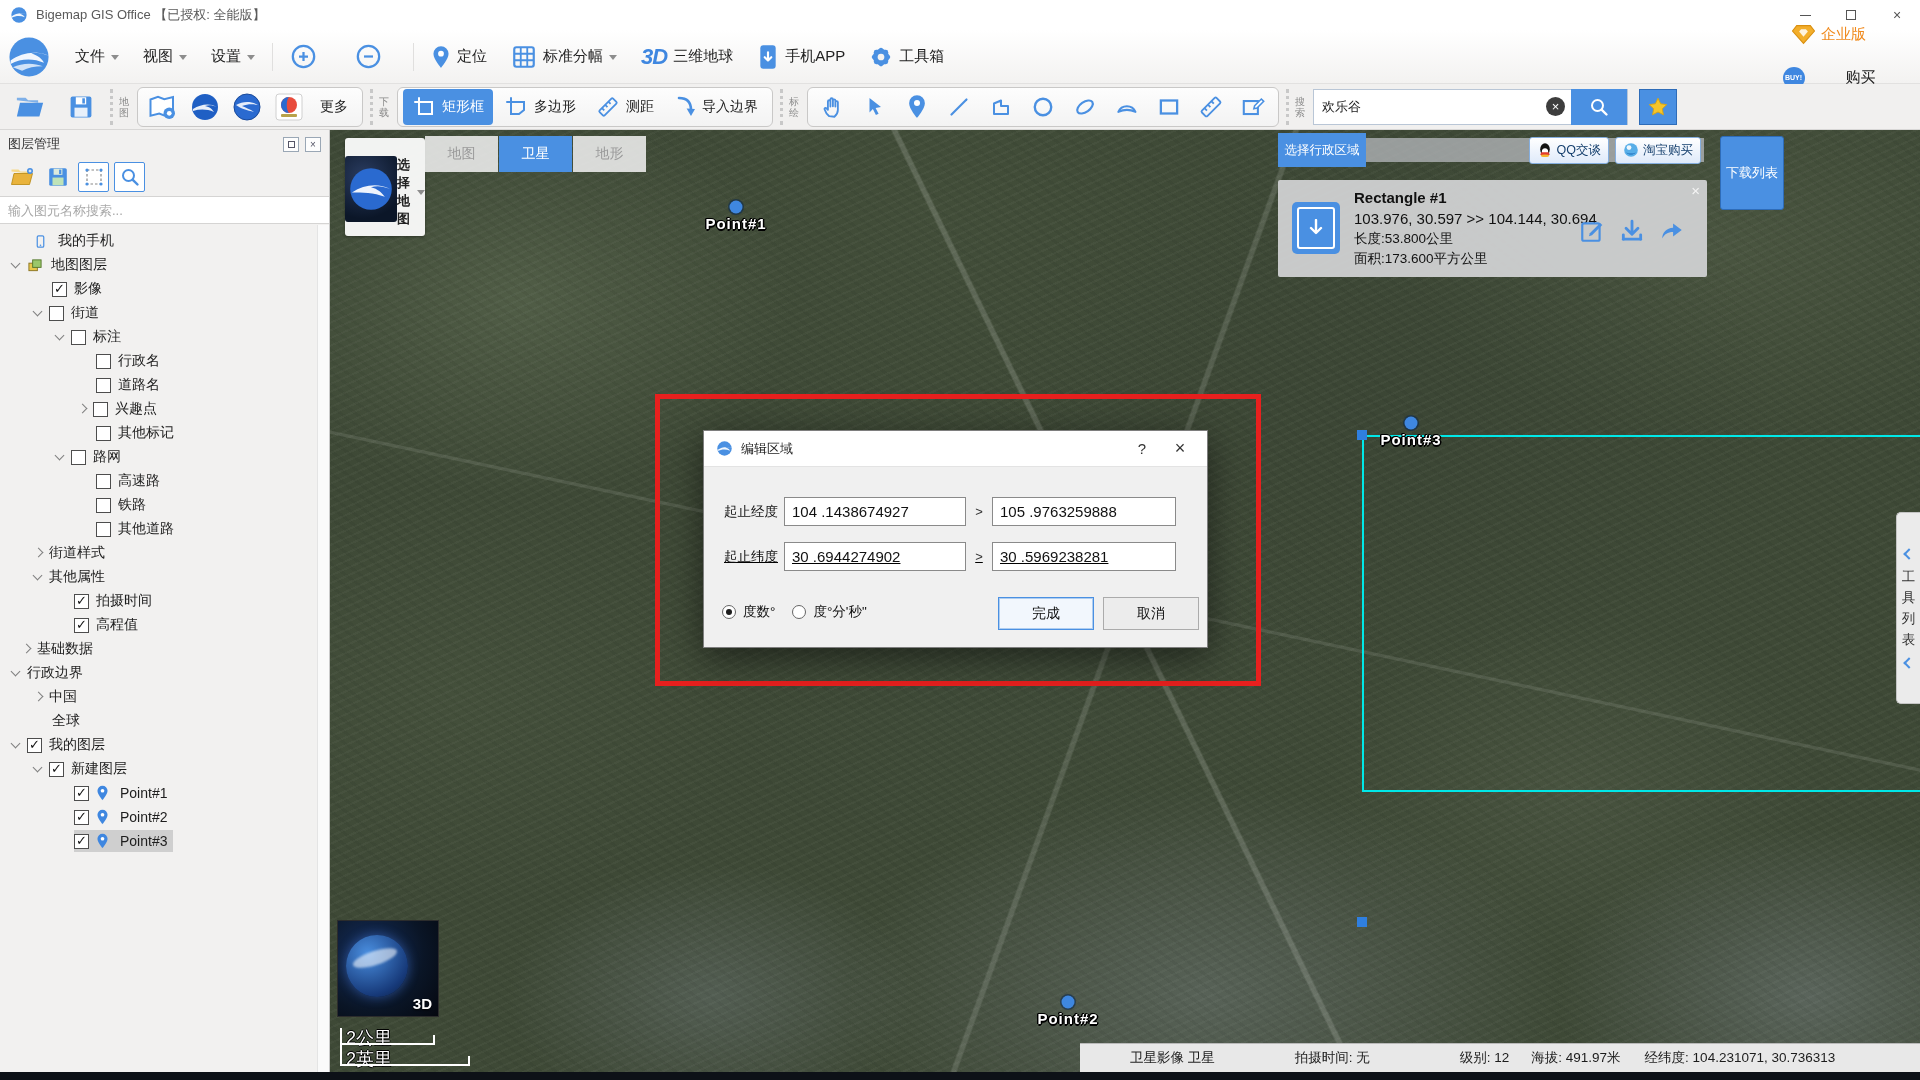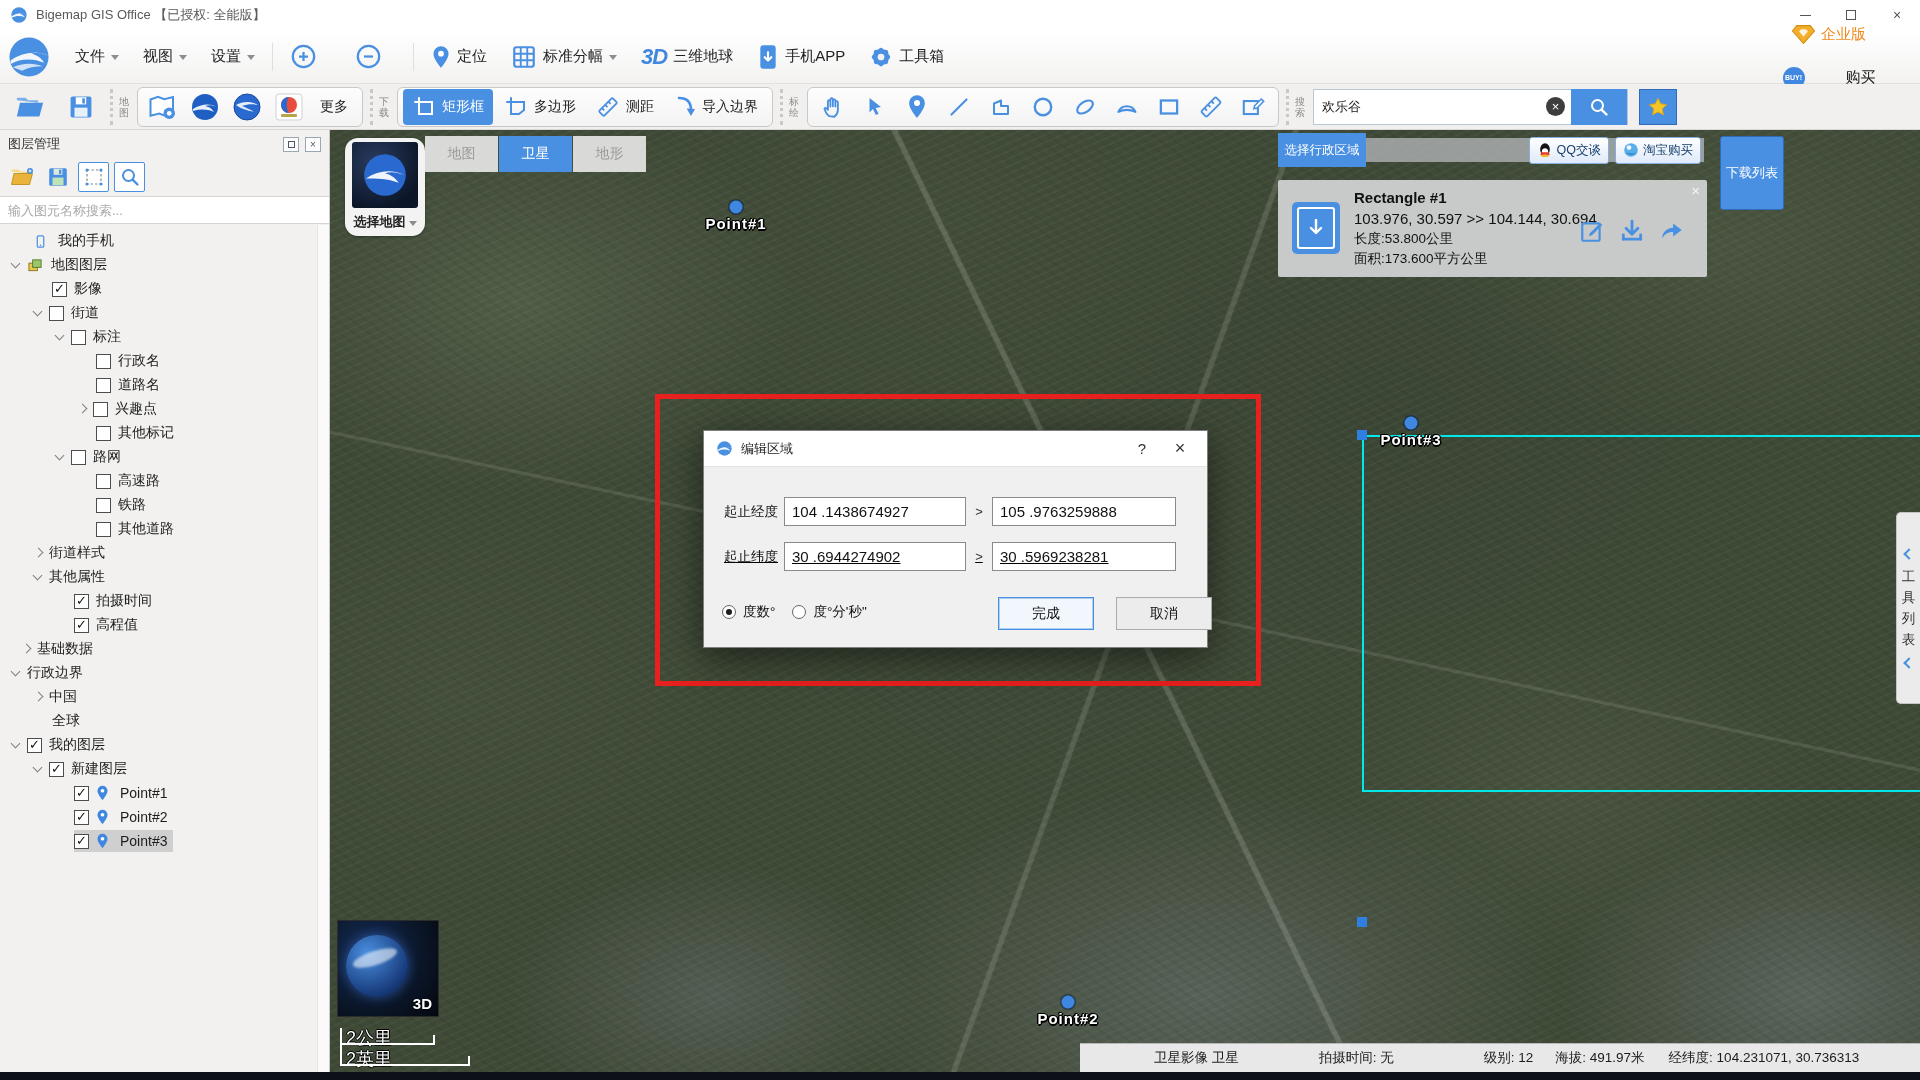--- a/index.html
+++ b/index.html
@@ -83,21 +83,21 @@
     radial-gradient(420px 280px at 93% 92%,rgba(148,156,168,.33),transparent 60%),
     radial-gradient(380px 260px at 78% 70%,rgba(84,95,74,.45),transparent 65%);}
   .map-texture::after{content:'';position:absolute;inset:0;background:
     repeating-linear-gradient(37deg,rgba(0,0,0,.045) 0 3px,transparent 3px 9px),
     repeating-linear-gradient(-24deg,rgba(255,255,255,.03) 0 2px,transparent 2px 7px);}
   .map-roads{position:absolute;inset:0;background:
     linear-gradient(64deg,transparent 49.75%,rgba(200,205,195,.22) 49.85%,rgba(200,205,195,.22) 50.05%,transparent 50.15%),
     linear-gradient(-70deg,transparent 49.8%,rgba(200,205,195,.18) 49.9%,rgba(200,205,195,.18) 50.1%,transparent 50.2%),
     linear-gradient(12deg,transparent 49.82%,rgba(190,195,185,.15) 49.9%,rgba(190,195,185,.15) 50.08%,transparent 50.16%);}
 
-  .selmap{position:absolute;left:15px;top:8px;width:80px;height:98px;background:rgba(250,250,250,.96);border-radius:13px;z-index:10;display:flex;flex-direction:column;align-items:center;padding-top:4px;box-shadow:0 1px 3px rgba(0,0,0,.35);}
+  .selmap{position:absolute;left:15px;top:8px;width:80px;height:98px;background:rgba(250,250,250,.96);border-radius:3px;z-index:10;display:flex;align-items:center;padding-top:4px;box-shadow:0 1px 3px rgba(0,0,0,.35);}
   .selmap .globe-img{width:66px;height:66px;border-radius:3px;background:radial-gradient(circle at 35% 30%,#2a3c60,#0b1628 75%);display:flex;align-items:center;justify-content:center;}
   .selmap .selmap-label{font-size:13px;font-weight:bold;color:#222;margin-top:5px;display:flex;align-items:center;gap:3px;}
   .maptabs{position:absolute;left:95px;top:6px;display:flex;z-index:10;}
   .maptab{width:73px;height:36px;display:flex;align-items:center;justify-content:center;font-size:14px;color:#9a9a9a;background:rgba(238,238,238,.88);margin-right:1px;}
   .maptab.active{background:#4a90e2;color:#fff;}
 
   .adminbar{position:absolute;left:948px;top:8px;width:426px;height:24px;background:rgba(178,181,184,.78);z-index:10;display:flex;align-items:center;}
   .admintab{width:88px;height:34px;background:#4a90e2;color:#fff;font-size:12.5px;display:flex;align-items:center;justify-content:center;flex:none;}
   .qqbtns{margin-left:auto;display:flex;gap:6px;padding-right:3px;}
   .qqbtn{height:27px;background:linear-gradient(#ffffff,#dfeafa);border:1px solid #85aede;border-radius:3px;display:flex;align-items:center;gap:4px;font-size:12.5px;color:#16406e;padding:0 7px;white-space:nowrap;}
@@ -130,37 +130,37 @@
   .dtitle .dhelp,.dtitle .dclose{width:30px;text-align:center;font-size:15px;color:#333;}
   .drow{position:absolute;left:20px;display:flex;align-items:center;}
   .drow .dlabel{font-size:13.5px;color:#111;width:60px;flex:none;}
   .dinput{width:182px;height:29px;border:1px solid #8a8a8a;background:#fff;font-size:15px;color:#111;padding:0 7px;outline:none;}
   .dgt{width:26px;text-align:center;color:#333;font-size:13px;}
   .radio{width:14px;height:14px;border:1px solid #666;border-radius:50%;background:#fff;position:relative;flex:none;}
   .radio.on::after{content:'';position:absolute;inset:3px;background:#1d1d1d;border-radius:50%;}
   .radiorow{position:absolute;left:18px;top:172px;display:flex;align-items:center;gap:7px;font-size:13.5px;color:#111;}
   .dbtn{position:absolute;top:166px;width:96px;height:33px;background:#ececec;border:1px solid #ababab;font-size:14px;color:#111;display:flex;align-items:center;justify-content:center;}
   .dbtn.primary{left:294px;border:1px solid #4a90e2;box-shadow:inset 0 0 0 1px #aecdf0;background:#f2f7fd;}
-  .dbtn.cancel{left:412px;}
+  .dbtn.cancel{left:399px;}
 
   
   .preview3d{position:absolute;left:7px;top:790px;width:102px;height:97px;z-index:8;background:radial-gradient(circle at 30% 35%,#16305e 0%,#0a1526 60%,#05080f 100%);border:1px solid #2c2c2c;}
   .preview3d .sphere{position:absolute;left:8px;top:14px;width:62px;height:62px;border-radius:50%;background:radial-gradient(circle at 35% 30%,#4a8fe0,#173a7a 70%,#0c1c3c);box-shadow:0 0 12px rgba(80,140,255,.45);}
   .preview3d .swirl{position:absolute;left:14px;top:30px;width:46px;height:14px;border-radius:50%;background:rgba(255,255,255,.55);transform:rotate(-18deg);filter:blur(1px);}
   .preview3d .p3dtext{position:absolute;right:6px;bottom:4px;color:#fff;font-size:15px;font-weight:bold;text-shadow:0 1px 2px #000;}
   .scalebar{position:absolute;left:10px;top:896px;width:150px;height:42px;z-index:8;color:#fff;font-size:18px;text-shadow:-1px 0 #000,1px 0 #000,0 -1px #000,0 1px #000;}
   .scalebar .vline{position:absolute;left:0;top:2px;height:38px;border-left:2px solid #fff;}
   .scalebar .t1{position:absolute;left:6px;top:0;}
   .scalebar .l1{position:absolute;left:2px;top:9px;width:93px;height:10px;border-bottom:2px solid #fff;border-right:2px solid #fff;}
   .scalebar .t2{position:absolute;left:6px;top:21px;}
   .scalebar .l2{position:absolute;left:2px;top:30px;width:128px;height:10px;border-bottom:2px solid #fff;border-right:2px solid #fff;}
   .toolstab{position:absolute;left:1566px;top:382px;width:24px;height:192px;background:#ebebeb;border:1px solid #c4c4c4;border-right:none;border-radius:5px 0 0 5px;z-index:9;display:flex;flex-direction:column;align-items:center;justify-content:center;gap:5px;}
   .toolstab .ttext{font-size:13.5px;color:#333;line-height:16px;}
   .chevleft{width:8px;height:8px;border-left:2.5px solid #4a90e2;border-bottom:2.5px solid #4a90e2;transform:rotate(45deg);margin:6px 0;}
-  .statusbar{position:absolute;left:750px;top:913px;width:840px;height:29px;background:#e8e8e8;border-top:1px solid #b9b9b9;z-index:8;display:flex;align-items:center;font-size:13.5px;color:#1c1c1c;padding-left:74px;white-space:nowrap;}
+  .statusbar{position:absolute;left:750px;top:913px;width:840px;height:29px;background:#e8e8e8;border-top:1px solid #b9b9b9;z-index:8;display:flex;align-items:center;font-size:13.5px;color:#1c1c1c;padding-left:50px;white-space:nowrap;}
   .statusbar span{display:inline-block;}
   .bottomstrip{position:absolute;left:0;top:1072px;width:1920px;height:8px;background:#0d1117;z-index:40;}
 
   svg{display:block;}
 </style>
 </head>
 <body>
 
 <div class="screen">
 

